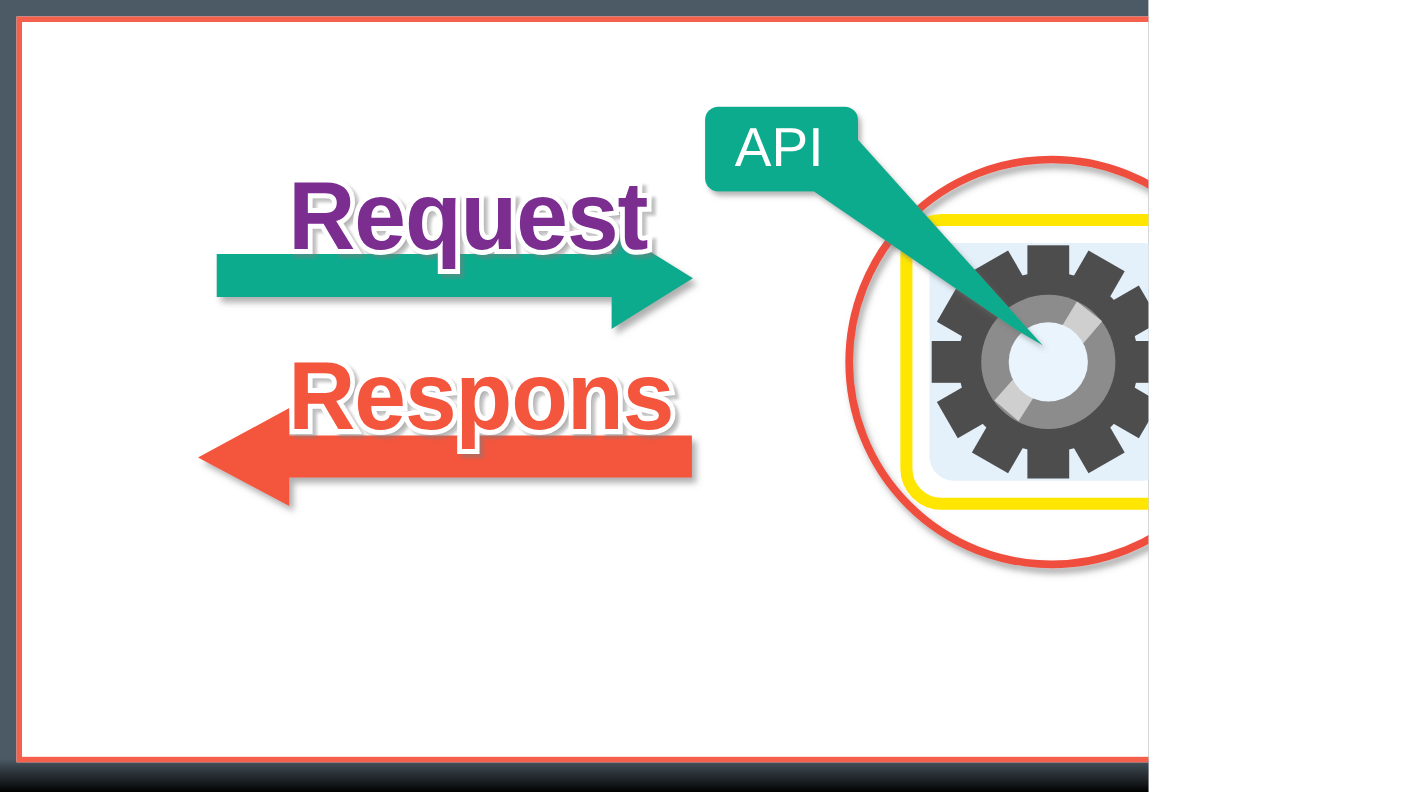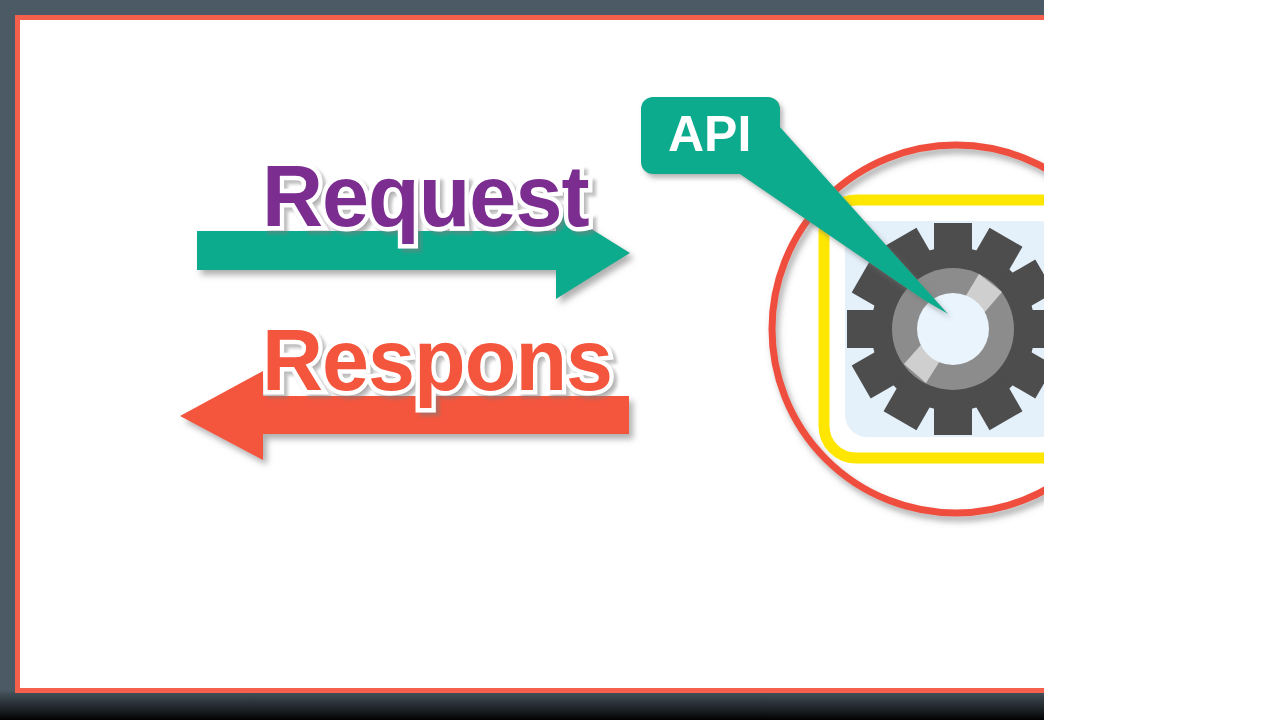--- a/index.html
+++ b/index.html
@@ -101,21 +101,21 @@
 
   
   #api-callout-label {
     position: absolute;
     left: 668px;
     top: 108px;
     width: 110px;
     font-family: "Liberation Sans", sans-serif;
     font-size: 50px;
     line-height: 52px;
-    font-weight: bold;
+    font-weight: normal;
     color: #ffffff;
     letter-spacing: 0px;
   }
 </style>
 </head>
 <body>
 
 <div id="slide-root">
 
   <div id="bottom-gradient"></div>

